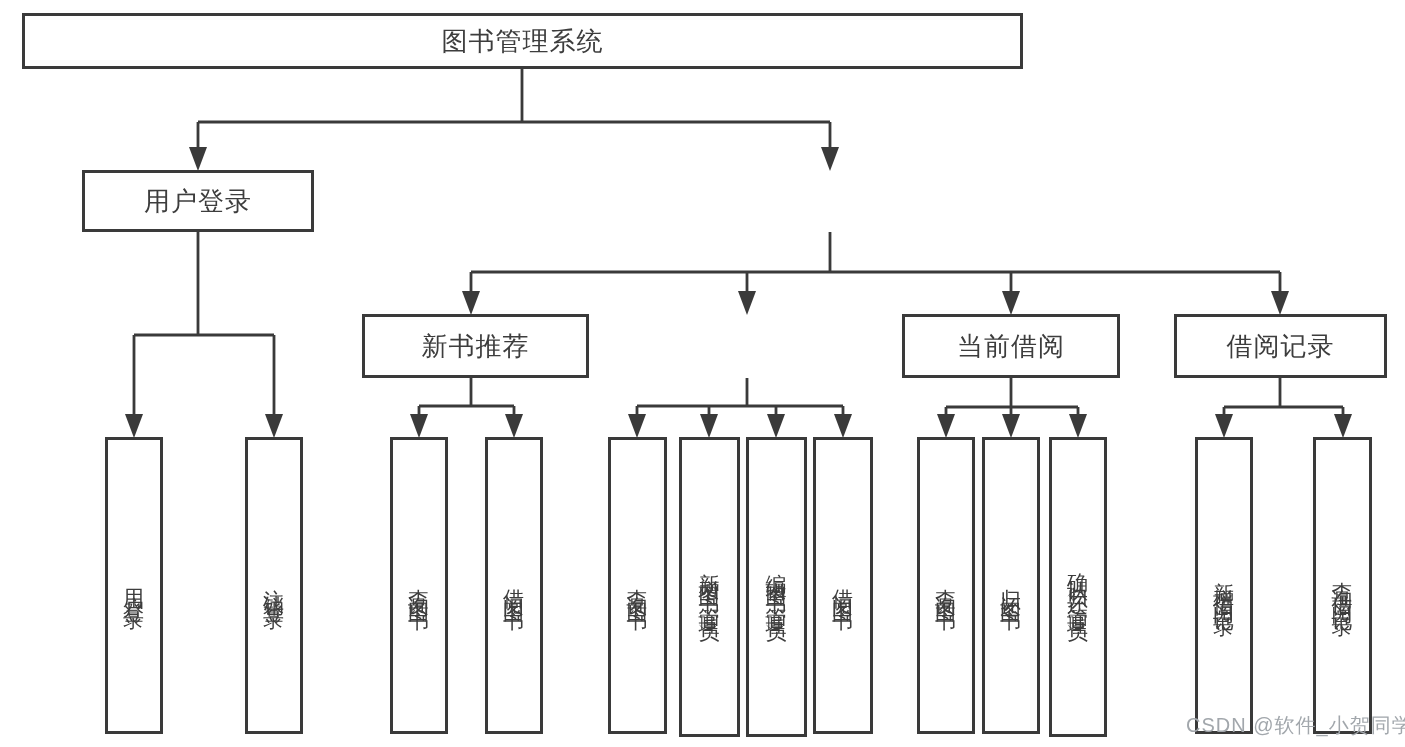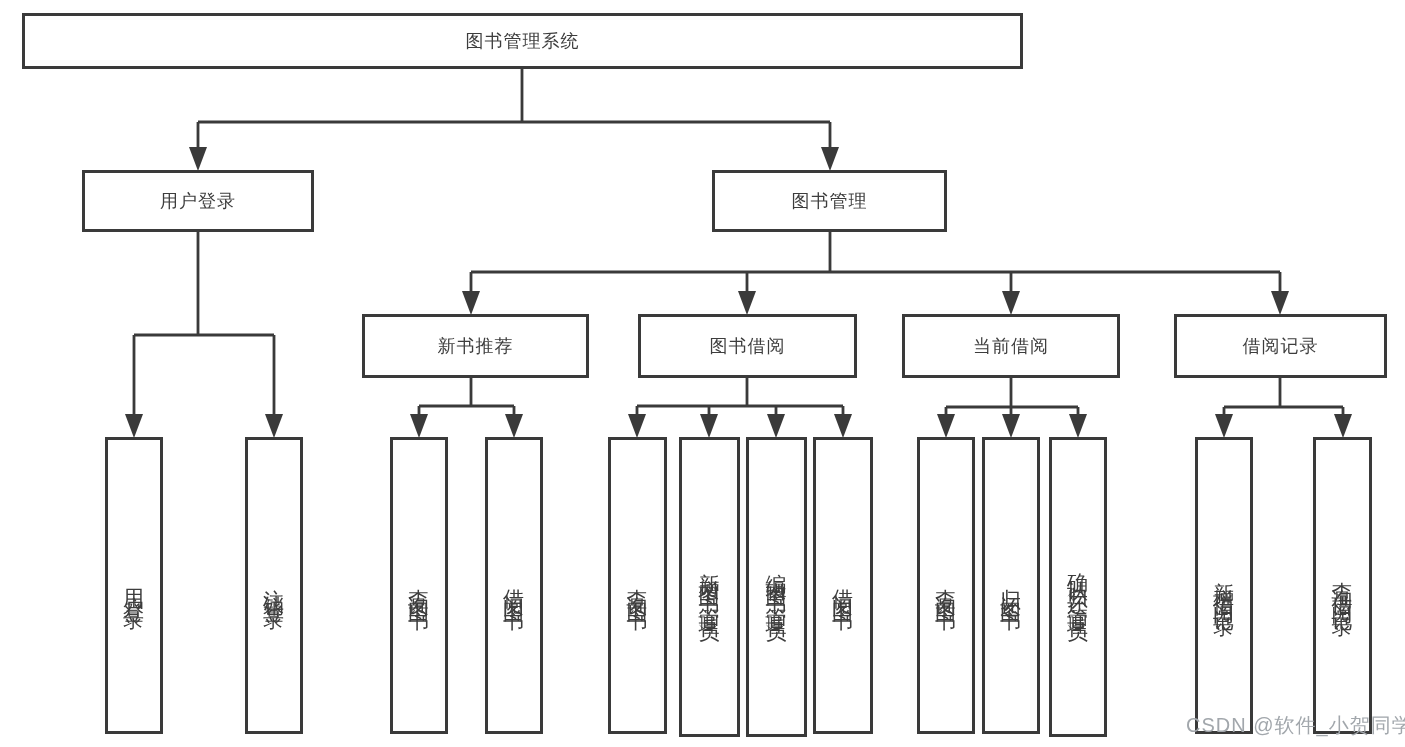--- a/index.html
+++ b/index.html
@@ -16,21 +16,21 @@
   .connectors polygon{fill:#3a3a3a;stroke:none;}
   .box{
     position:absolute;
     box-sizing:border-box;
     background:#ffffff;
     border:3px solid #3a3a3a;
     display:flex;
     align-items:center;
     justify-content:center;
     z-index:2;
-    font-size:18px;
+    font-size:26px;
     letter-spacing:1px;
     color:#3d3d3d;
   }
   .box.v{
     writing-mode:vertical-rl;
     text-orientation:mixed;
     font-size:21px;
     letter-spacing:7px;
     line-height:1;
     padding:6px 0;
@@ -76,24 +76,22 @@
     <polygon points="937,414 955,414 946,438"></polygon>
     <polygon points="1002,414 1020,414 1011,438"></polygon>
     <polygon points="1069,414 1087,414 1078,438"></polygon>
     <polygon points="1215,414 1233,414 1224,438"></polygon>
     <polygon points="1334,414 1352,414 1343,438"></polygon>
   </svg>
 
   <div class="box" style="left:22px;top:13px;width:1001px;height:56px;">图书管理系统</div>
 
   <div class="box" style="left:82px;top:170px;width:232px;height:62px;">用户登录</div>
-  <div class="box" style="left:712px;top:170px;width:235px;height:62px;">图书管理</div>
 
   <div class="box" style="left:362px;top:314px;width:227px;height:64px;">新书推荐</div>
-  <div class="box" style="left:638px;top:314px;width:219px;height:64px;">图书借阅</div>
   <div class="box" style="left:1174px;top:314px;width:213px;height:64px;">借阅记录</div>
   <div class="box" style="left:902px;top:314px;width:218px;height:64px;">当前借阅</div>
 
   <div class="box v" style="left:105px;top:437px;width:58px;height:297px;">用户登录</div>
   <div class="box v" style="left:245px;top:437px;width:58px;height:297px;">注销登录</div>
 
   <div class="box v" style="left:390px;top:437px;width:58px;height:297px;">查询图书</div>
   <div class="box v" style="left:485px;top:437px;width:58px;height:297px;">借阅图书</div>
 
   <div class="box v" style="left:608px;top:437px;width:59px;height:297px;">查询图书</div>

